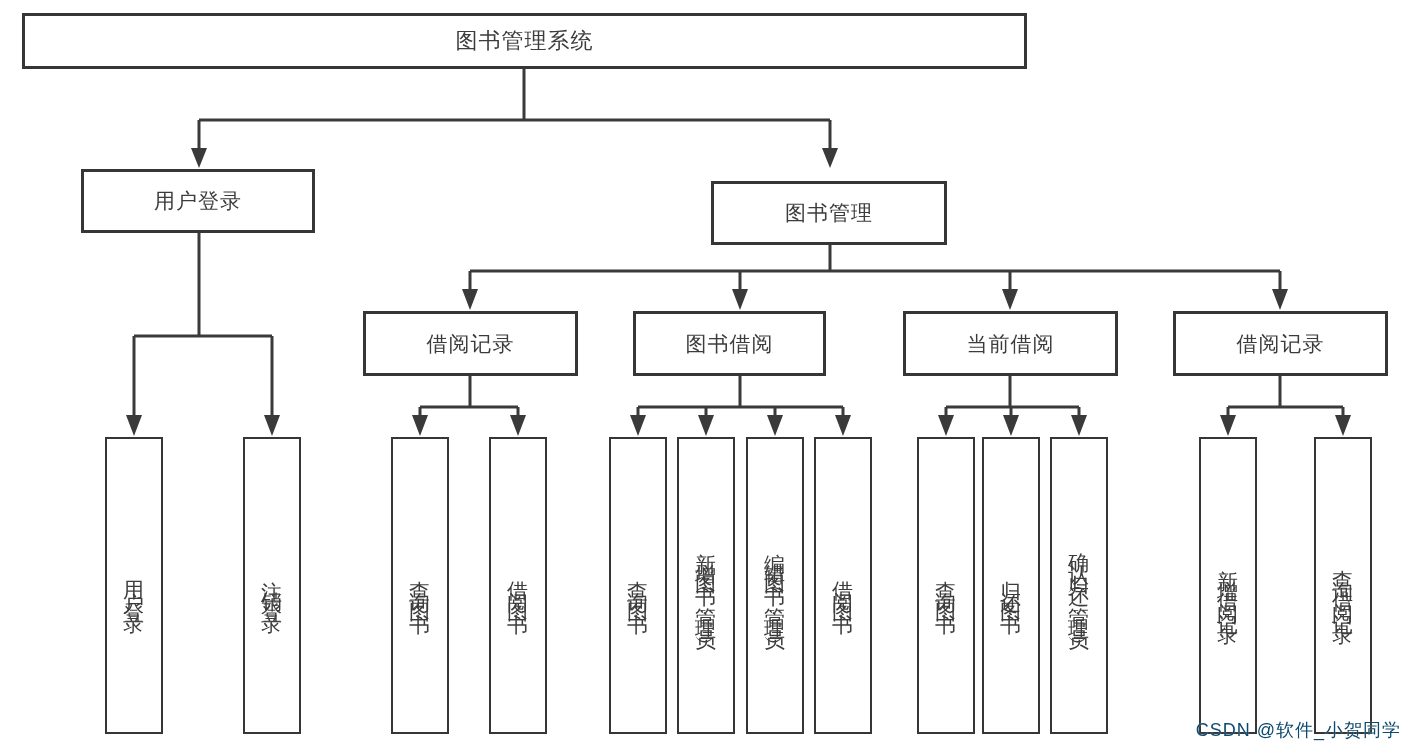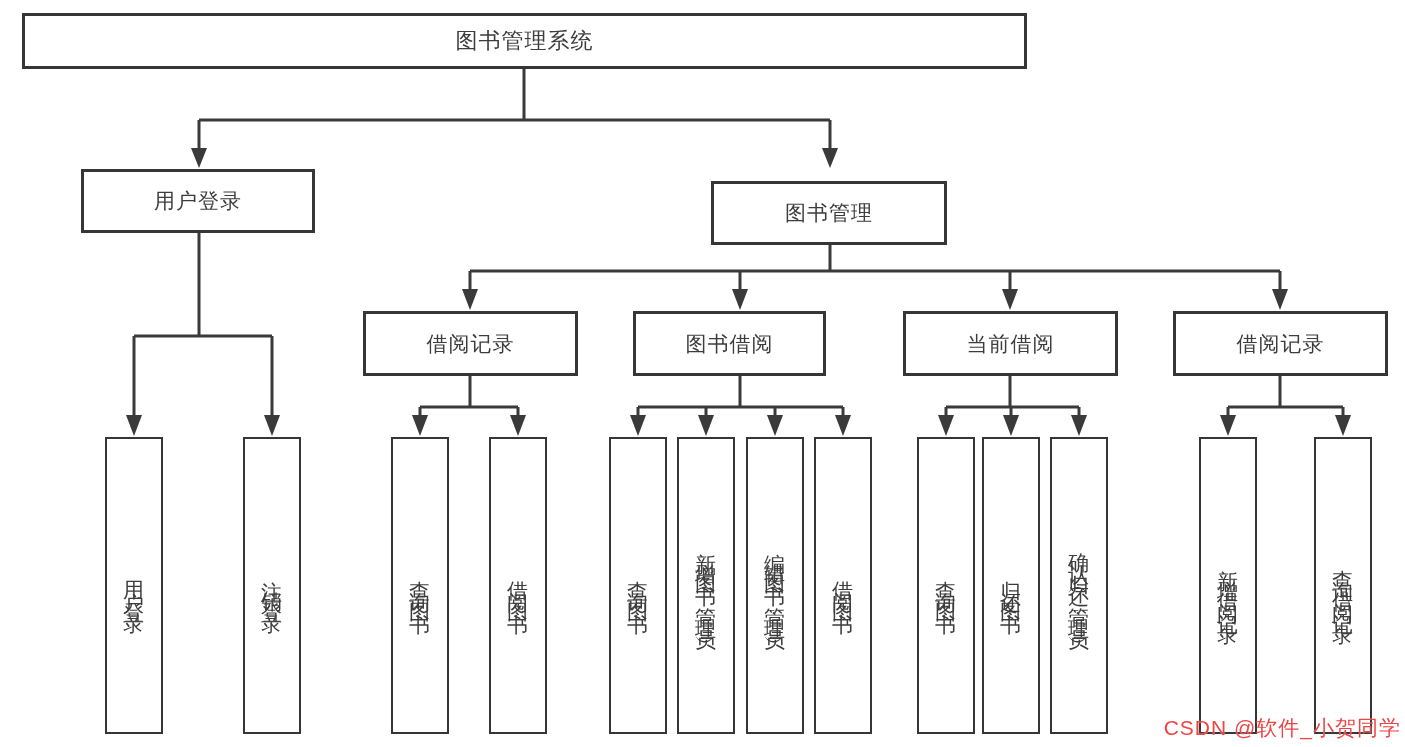--- a/index.html
+++ b/index.html
@@ -29,22 +29,22 @@
     writing-mode:vertical-rl;
     text-orientation:mixed;
     font-size:21px;
     letter-spacing:11px;
     line-height:1;
     white-space:nowrap;
   }
   .watermark{
     position:absolute;
     right:4px;bottom:5px;
-    font-size:21px;
-    color:#ef4444;
+    font-size:18px;
+    color:#0c4a6e;
     letter-spacing:1px;
     z-index:5;
     text-shadow:0 0 1px rgba(255,255,255,.6);
   }
 </style>
 </head>
 <body>
 
 <div class="canvas">
 

